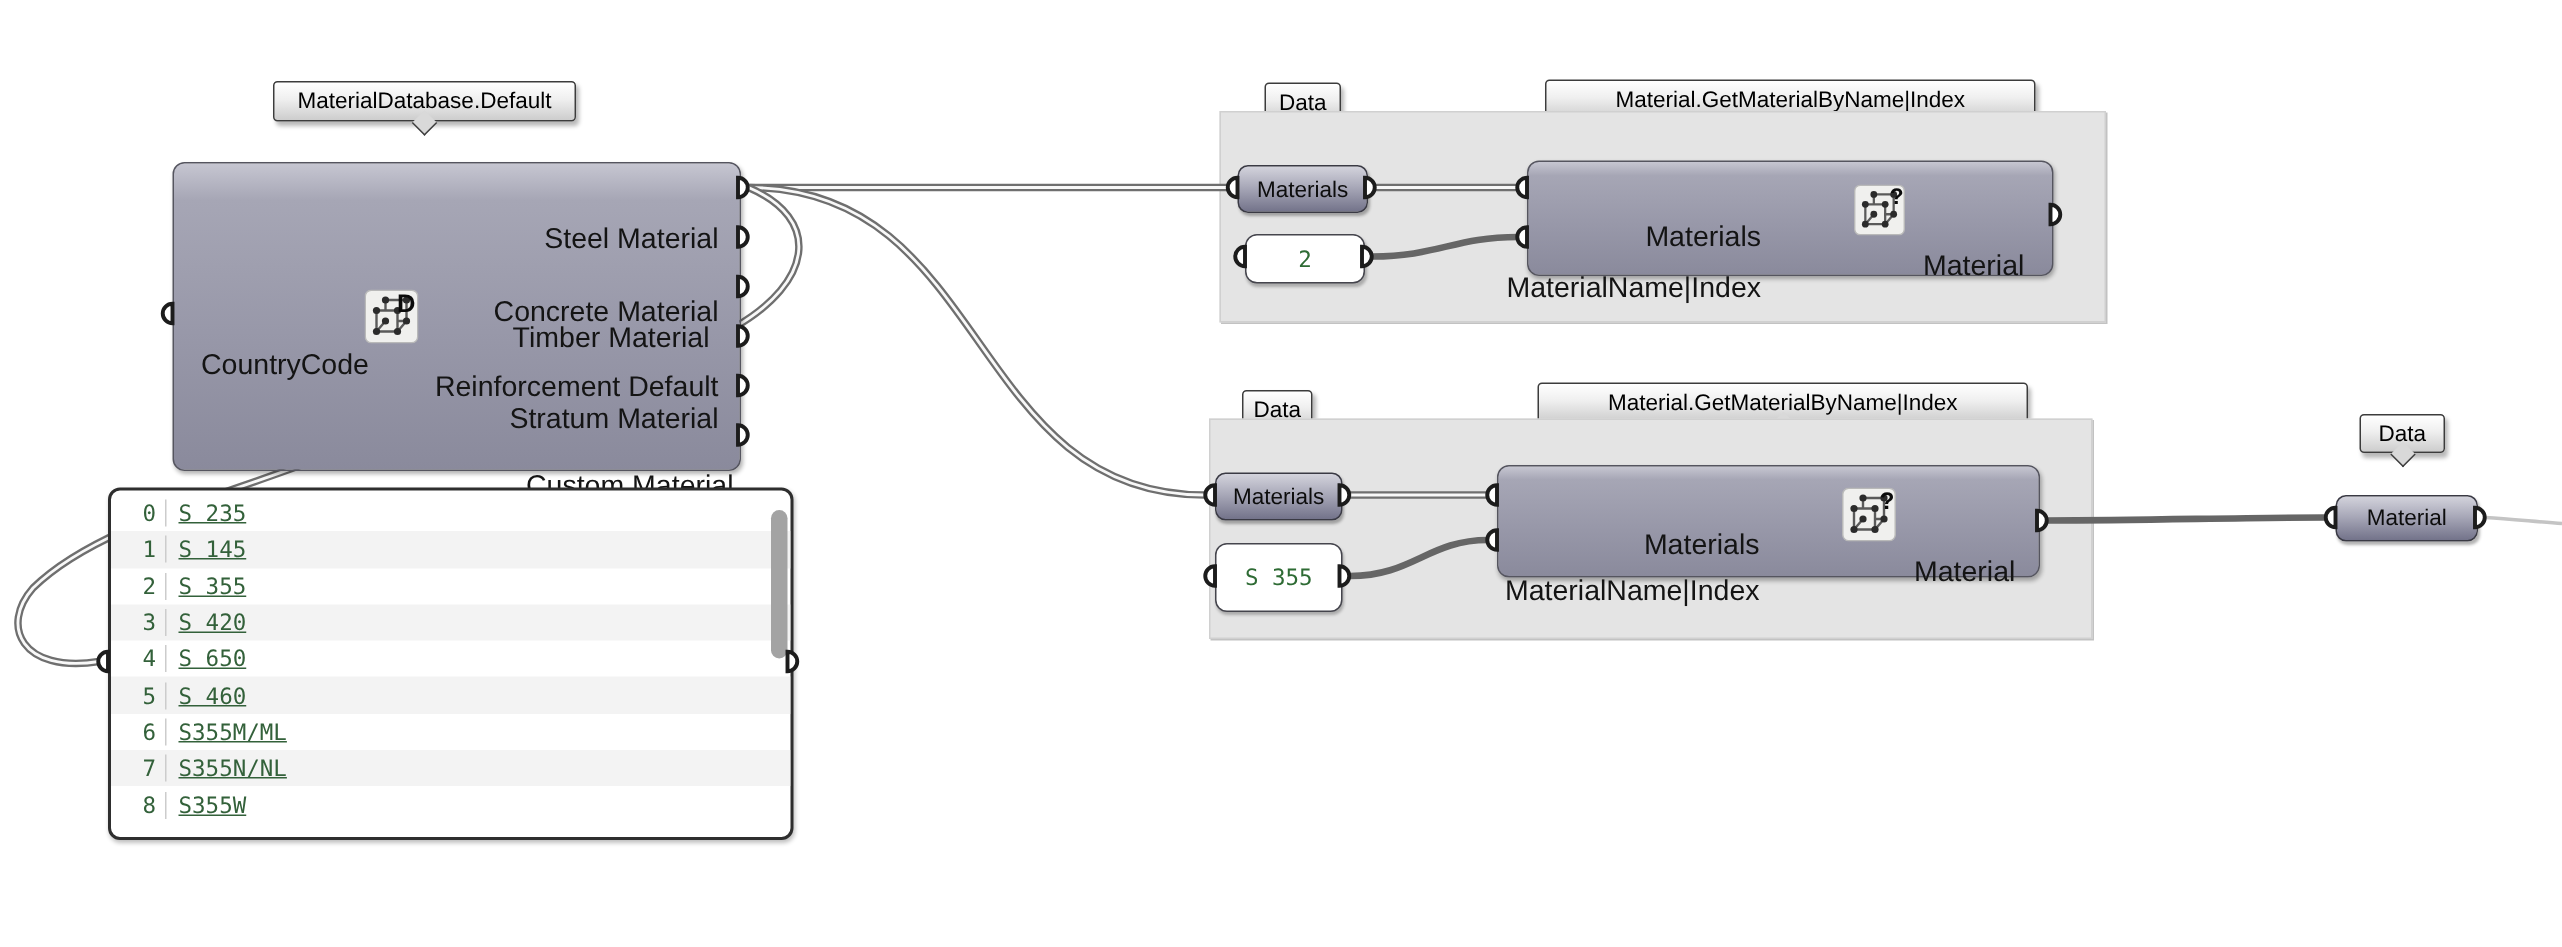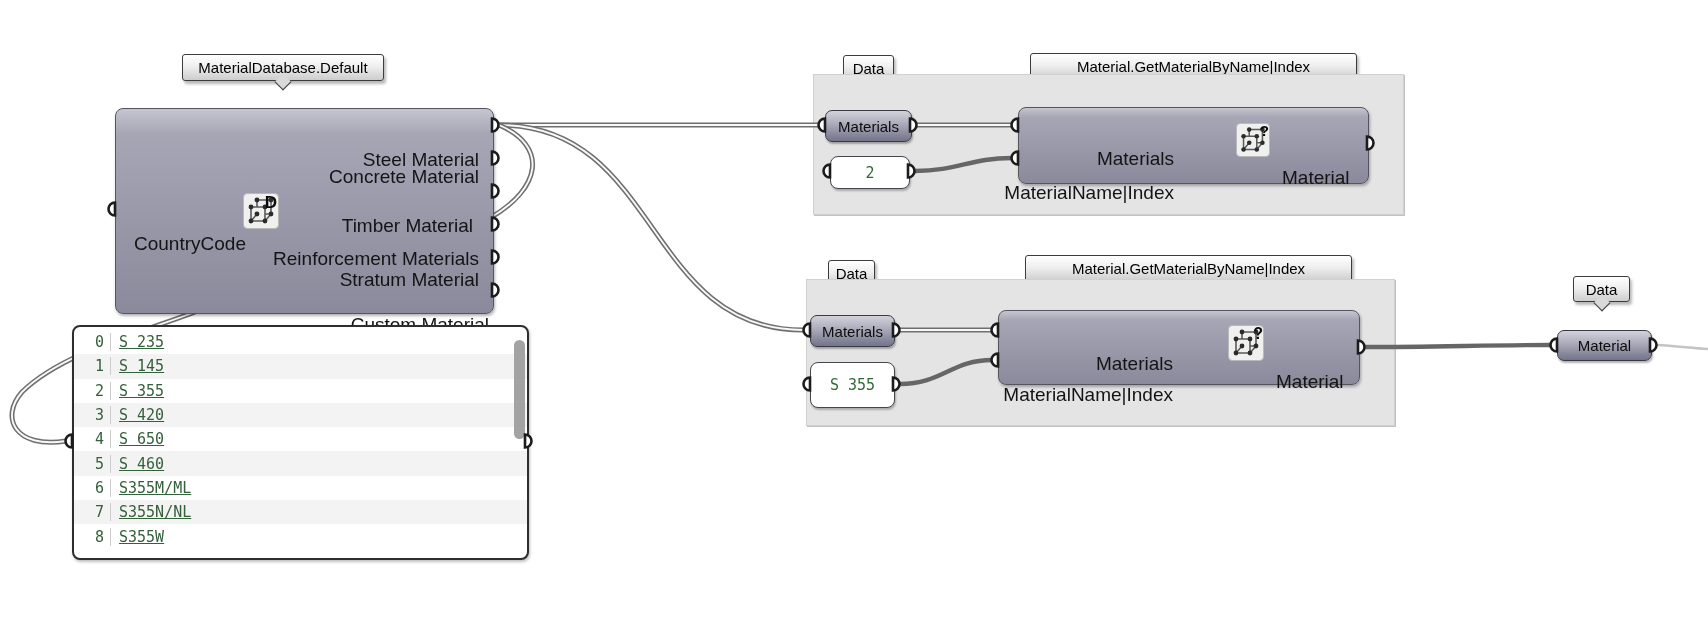--- a/index.html
+++ b/index.html
@@ -118,23 +118,23 @@
         <circle cx="8" cy="28" r="2.4"></circle>
           <circle cx="22" cy="28" r="2.4"></circle>
         <circle cx="14" cy="7" r="2.4"></circle>
           <circle cx="28" cy="7" r="2.4"></circle>
         <circle cx="28" cy="21" r="2.4"></circle>
           <circle cx="14" cy="21" r="2.4"></circle>
       </g>
       <text x="34" y="15" text-anchor="end" font-family="Liberation Sans, sans-serif" font-size="17" font-weight="bold" fill="#0a0a0a">D</text>
     </svg>
     <span class="clabel r" style="right:14px;top:7px;">Steel Material</span>
-    <span class="clabel r" style="right:14px;top:24px;">Concrete Material</span>
+    <span class="clabel r" style="right:14px;top:56px;">Concrete Material</span>
     <span class="clabel r" style="right:20px;top:73px;">Timber Material</span>
-    <span class="clabel r" style="right:14px;top:106px;">Reinforcement Materials</span>
+    <span class="clabel r" style="right:14px;top:106px;">Reinforcement Default</span>
     <span class="clabel r" style="right:14px;top:127px;">Stratum Material</span>
     <span class="clabel r" style="right:4px;top:172px;">Custom Material</span>
   </div>
 
   <div class="node panel" style="left:72px;top:325px;width:453px;height:231px;">
     <div style="padding-top:3px;">
       <div class="prow">
           <span class="pidx">0</span>
           <span class="pval">S 235</span>
         </div>

